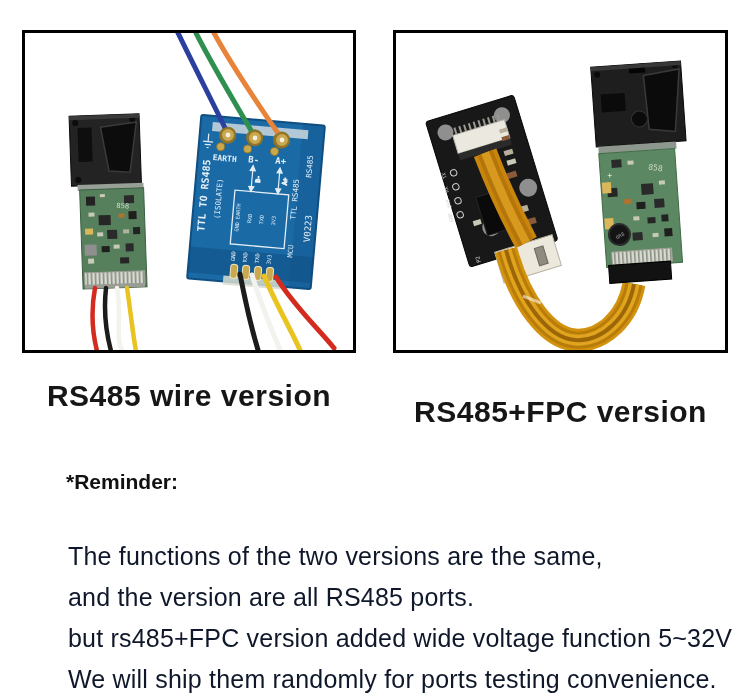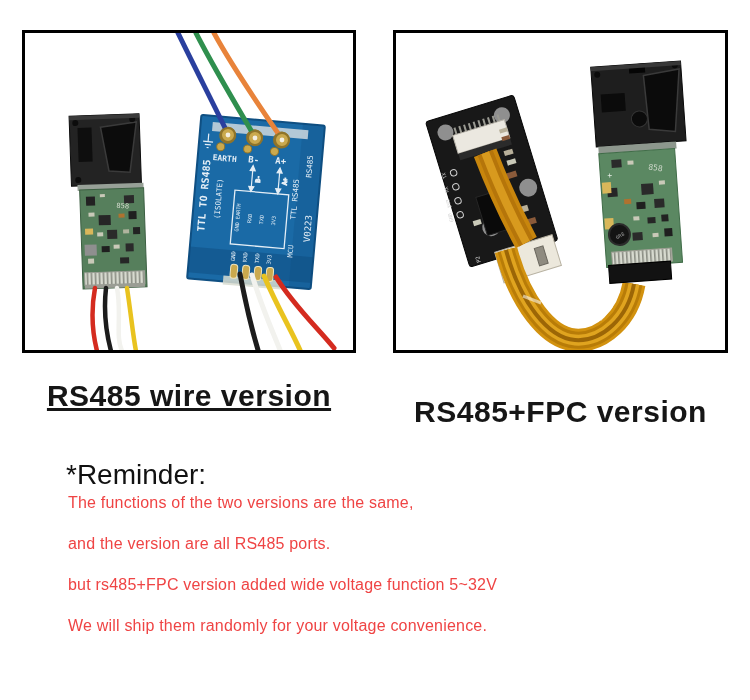--- a/index.html
+++ b/index.html
@@ -4,24 +4,24 @@
 <style>
   html,body{margin:0;padding:0;background:#ffffff;}
   #page{position:relative;width:750px;height:700px;background:#ffffff;overflow:hidden;
         font-family:"Liberation Sans","DejaVu Sans",sans-serif;color:#141414;}
   .frame{position:absolute;top:30px;height:317px;border:3px solid #000;background:#fff;}
   .frame svg{display:block;}
   #frame-left{left:22px;width:328px;}
   #frame-right{left:393px;width:329px;}
   .caption{position:absolute;top:379px;text-align:center;font-size:30px;font-weight:600;
            letter-spacing:0.5px;color:#161616;line-height:34px;}
-  #caption-left{left:22px;width:334px;text-decoration:underline;}
+  #caption-left{left:22px;width:334px;}
   #caption-right{left:393px;width:335px;margin-top:16px;}
-  .rem-head{position:absolute;left:66px;top:459px;font-size:28px;font-weight:normal;color:#111;}
-  .rem-line{position:absolute;left:68px;font-size:16px;color:#ef4444;letter-spacing:0.2px;}
+  .rem-head{position:absolute;left:66px;top:470px;font-size:21px;font-weight:bold;color:#111;}
+  .rem-line{position:absolute;left:68px;font-size:25px;color:#0f172a;letter-spacing:0.2px;margin-top:48px;}
   #rl0{top:494px}#rl1{top:535px}#rl2{top:576px}#rl3{top:617px}
   text{font-family:"DejaVu Sans Mono","Liberation Mono",monospace;}
 </style>
 </head>
 <body>
 
 <div id="page">
 
   <div class="frame" id="frame-left">
     <svg width="328" height="317" viewBox="25 33 328 317">
@@ -306,15 +306,15 @@
     </svg>
   </div>
 
   <div class="caption" id="caption-left">RS485 wire version</div>
   <div class="caption" id="caption-right">RS485+FPC version</div>
 
   <div class="rem-head">*Reminder:</div>
   <div class="rem-line" id="rl0">The functions of the two versions are the same,</div>
   <div class="rem-line" id="rl1">and the version are all RS485 ports.</div>
   <div class="rem-line" id="rl2">but rs485+FPC version added wide voltage function 5~32V</div>
-  <div class="rem-line" id="rl3">We will ship them randomly for your voltage convenience.</div>
+  <div class="rem-line" id="rl3">We will ship them randomly for ports testing convenience.</div>
 
 </div>
 
 </body></html>

